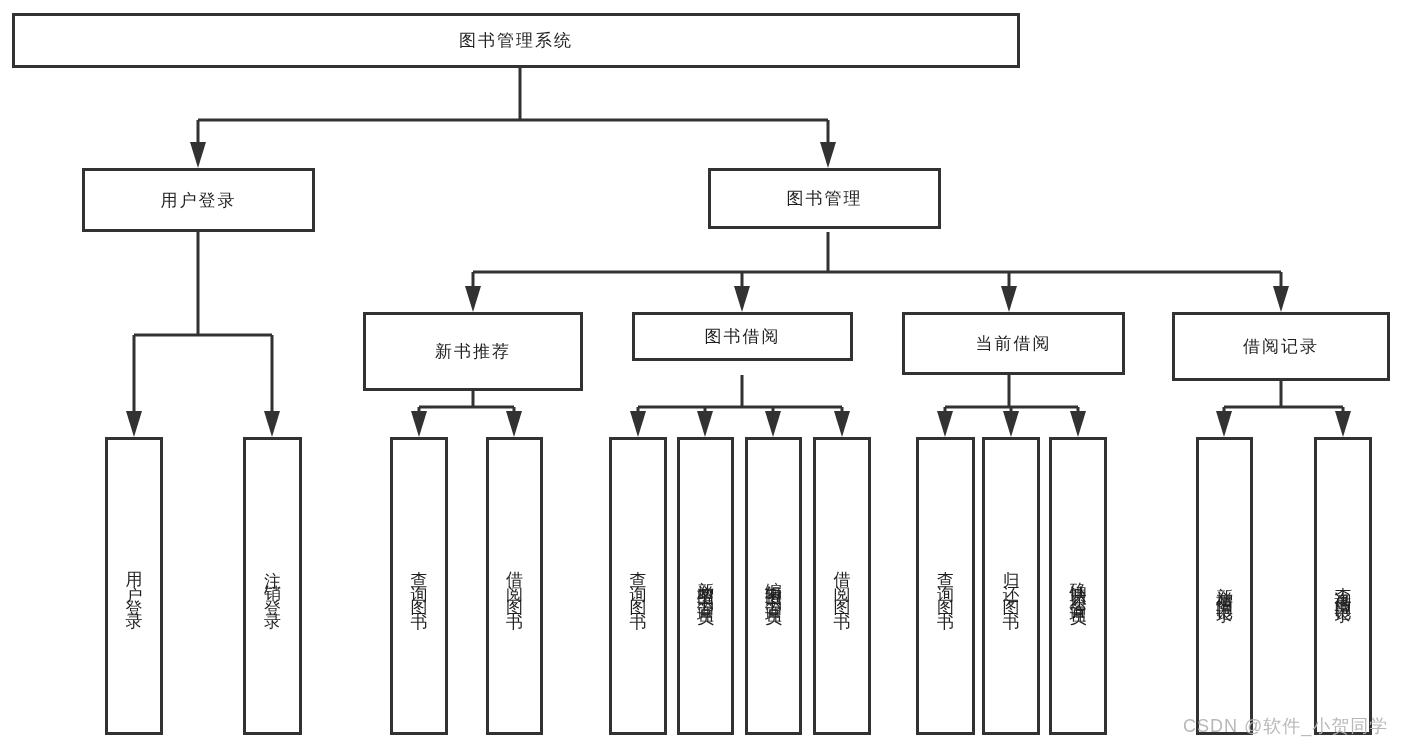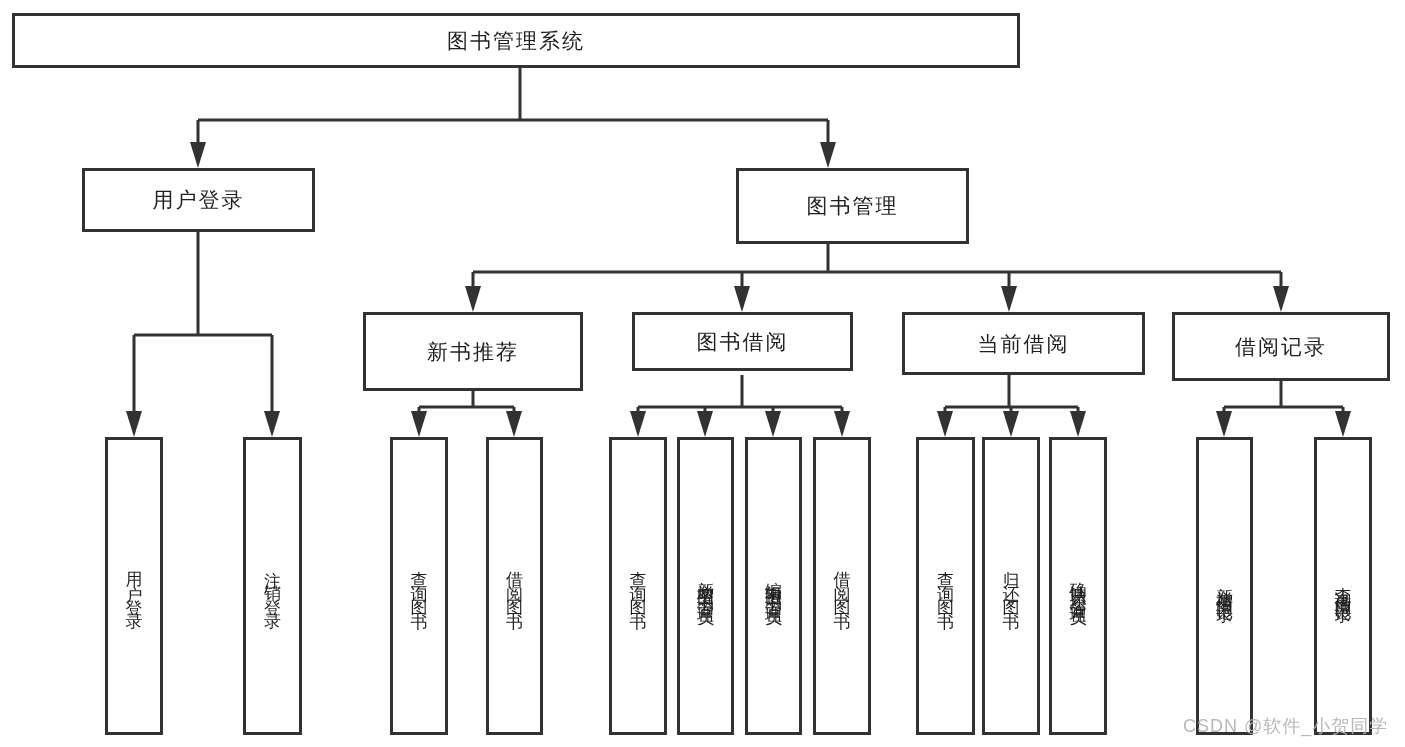--- a/index.html
+++ b/index.html
@@ -20,21 +20,21 @@
     position: absolute;
     box-sizing: border-box;
     background: #ffffff;
     border: 3px solid #323232;
     display: flex;
     align-items: center;
     justify-content: center;
     color: #1f1f1f;
     z-index: 2;
   }
-  .hbox { font-size: 21px; letter-spacing: 2px; white-space: nowrap; }
+  .hbox { font-size: 17px; letter-spacing: 2px; white-space: nowrap; }
   .leaf-label {
     writing-mode: vertical-rl;
     text-orientation: mixed;
     font-size: 17px;
     line-height: 1;
     white-space: nowrap;
   }
   .watermark {
     position: absolute;
     left: 1183px;
@@ -91,31 +91,31 @@
     </g>
   </svg>
 
   <div class="box hbox" style="left:12px; top:13px; width:1008px; height:55px;">
     <span>图书管理系统</span>
   </div>
 
   <div class="box hbox" style="left:82px; top:168px; width:233px; height:64px;">
     <span>用户登录</span>
   </div>
-  <div class="box hbox" style="left:736px; top:168px; width:233px; height:76px;">
+  <div class="box hbox" style="left:708px; top:168px; width:233px; height:61px;">
     <span>图书管理</span>
   </div>
 
   <div class="box hbox" style="left:363px; top:312px; width:220px; height:79px;">
     <span>新书推荐</span>
   </div>
-  <div class="box hbox" style="left:632px; top:312px; width:221px; height:59px;">
+  <div class="box hbox" style="left:632px; top:312px; width:221px; height:49px;">
     <span>图书借阅</span>
   </div>
-  <div class="box hbox" style="left:902px; top:312px; width:243px; height:63px;">
+  <div class="box hbox" style="left:902px; top:312px; width:223px; height:63px;">
     <span>当前借阅</span>
   </div>
   <div class="box hbox" style="left:1172px; top:312px; width:218px; height:69px;">
     <span>借阅记录</span>
   </div>
 
   <div class="box" style="left:105px; top:437px; width:58px; height:298px;">
     <span class="leaf-label" style="letter-spacing: 14px;">用户登录</span>
   </div>
   <div class="box" style="left:243px; top:437px; width:59px; height:298px;">

